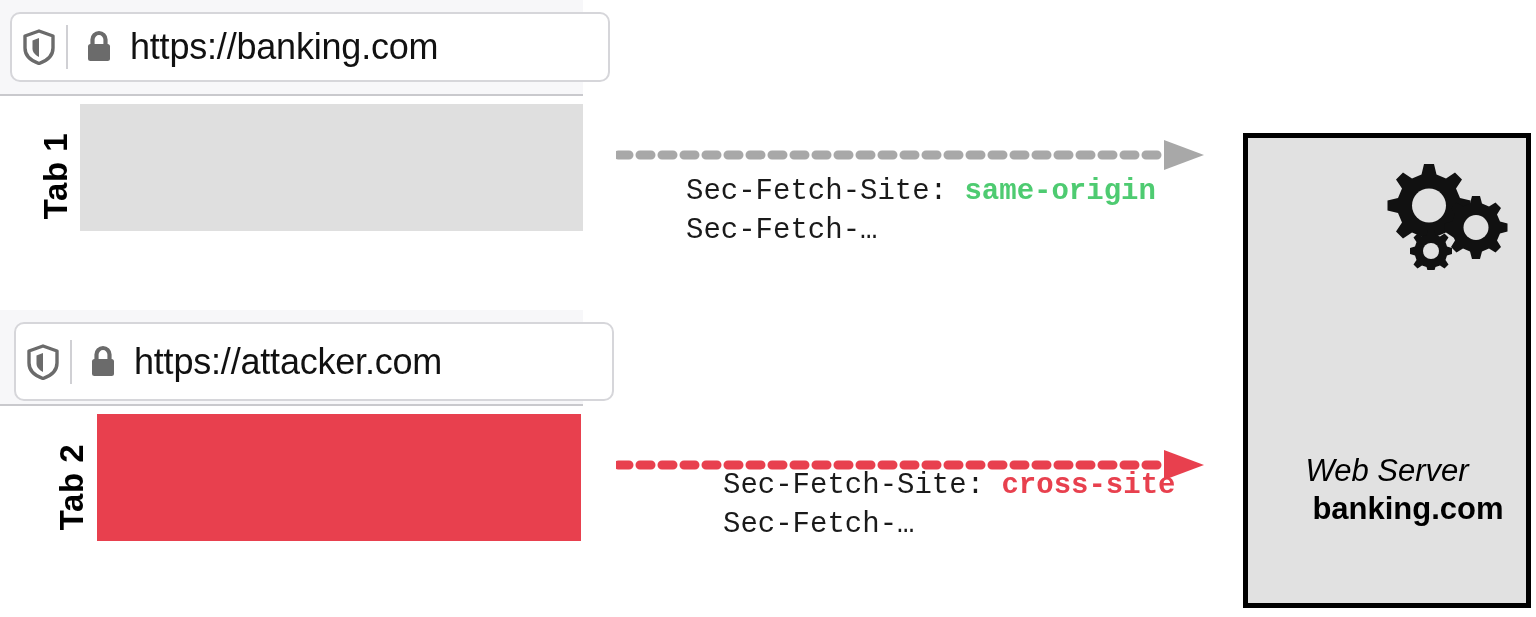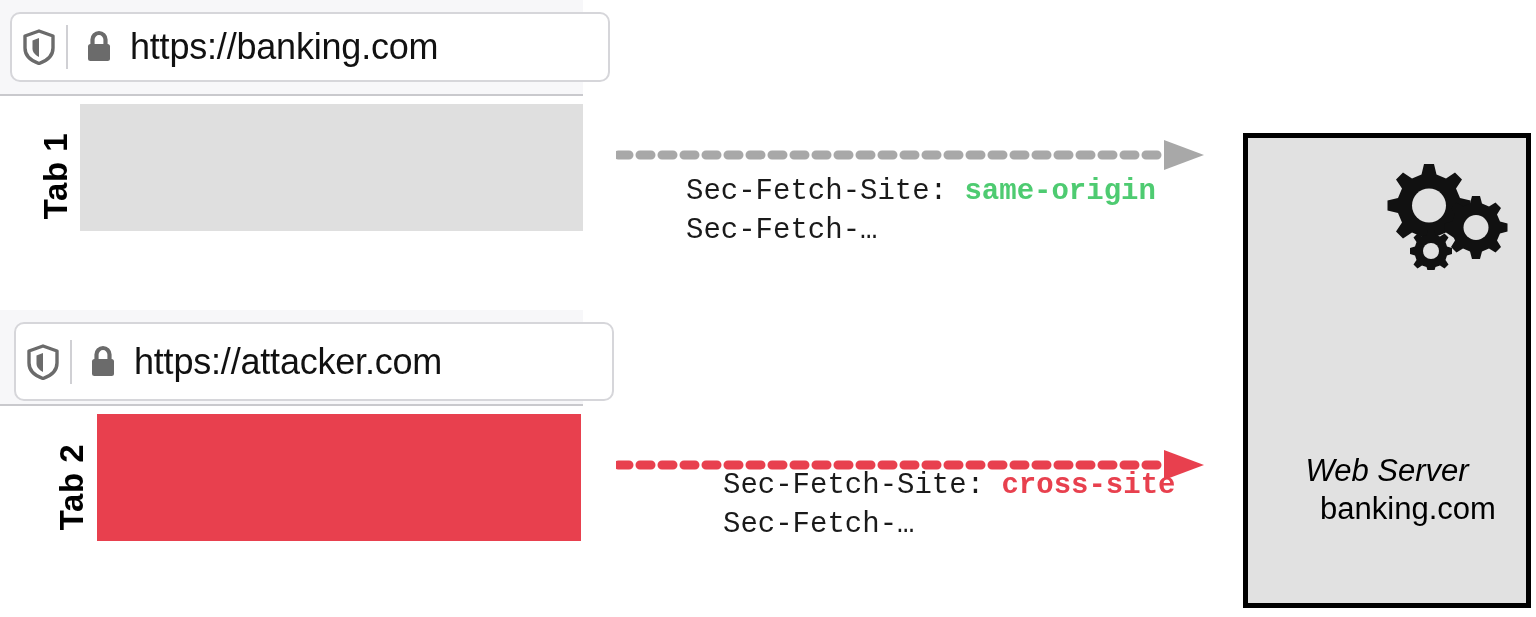--- a/index.html
+++ b/index.html
@@ -134,21 +134,21 @@
     right: 0;
     top: 270px;
     text-align: center;
     font-family: "Liberation Sans", sans-serif;
     font-size: 31px;
     line-height: 1.22;
     color: #000000;
     margin-top: 44px;
   }
   #server-text .ln-italic { font-style: italic; }
-  #server-text .ln-bold   { font-weight: normal; padding-left: 42px; }
+  #server-text .ln-bold   { font-weight: bold; padding-left: 42px; }
 </style>
 </head>
 <body>
 
 <div id="stage">
 
   <div class="chrome-band" id="chrome-1"></div>
 
   <div class="urlbar" id="urlbar-1">
     <span class="shield-wrap">

